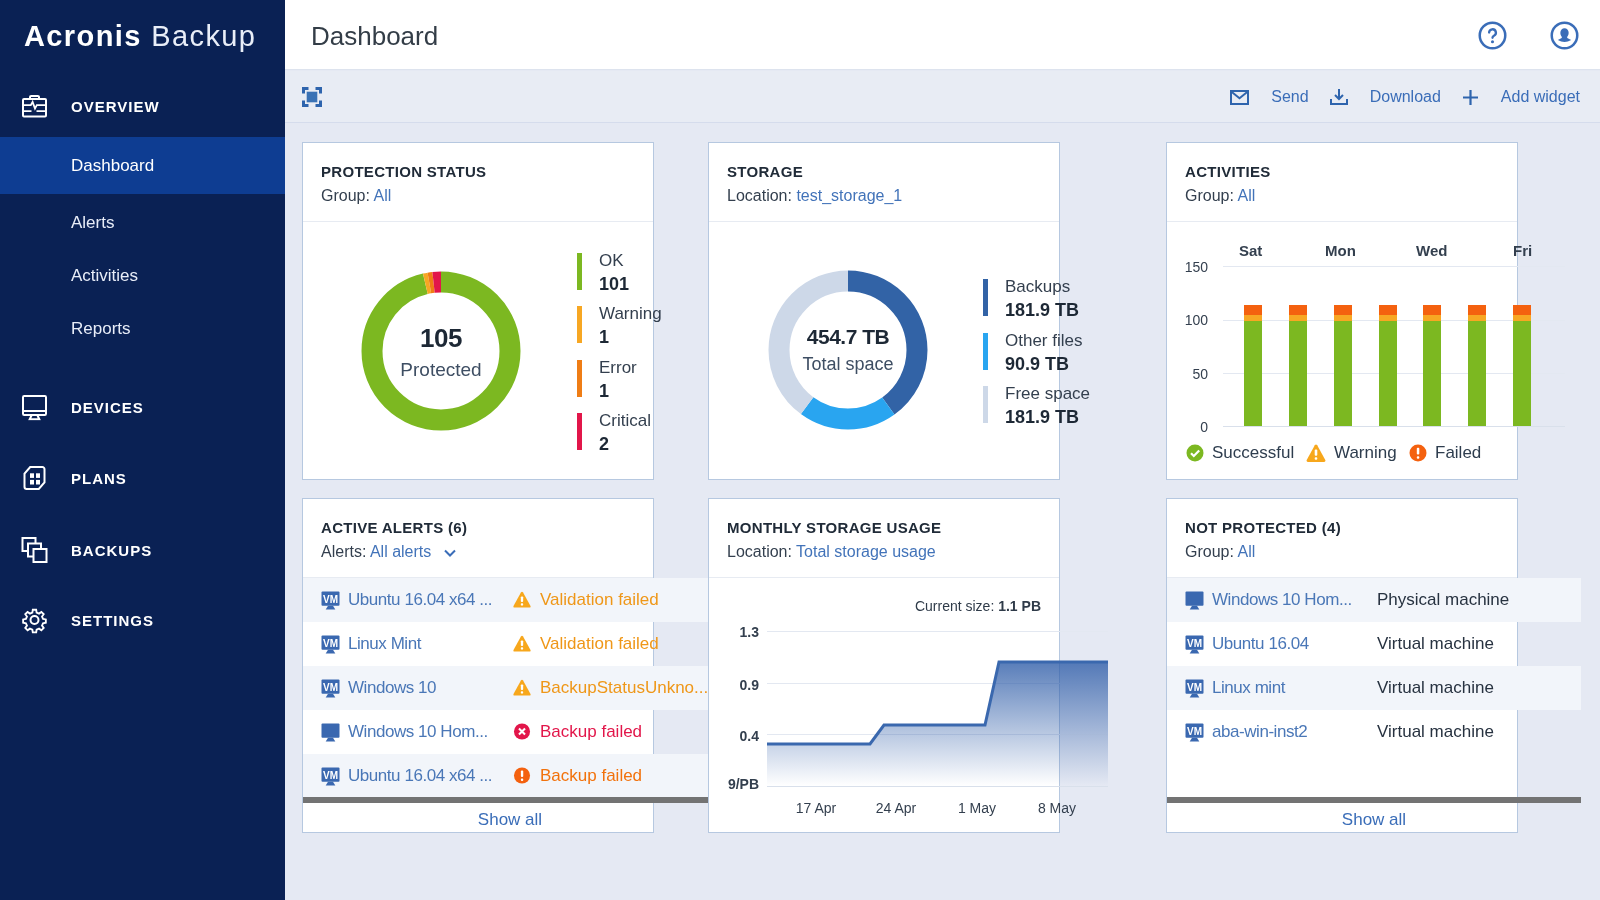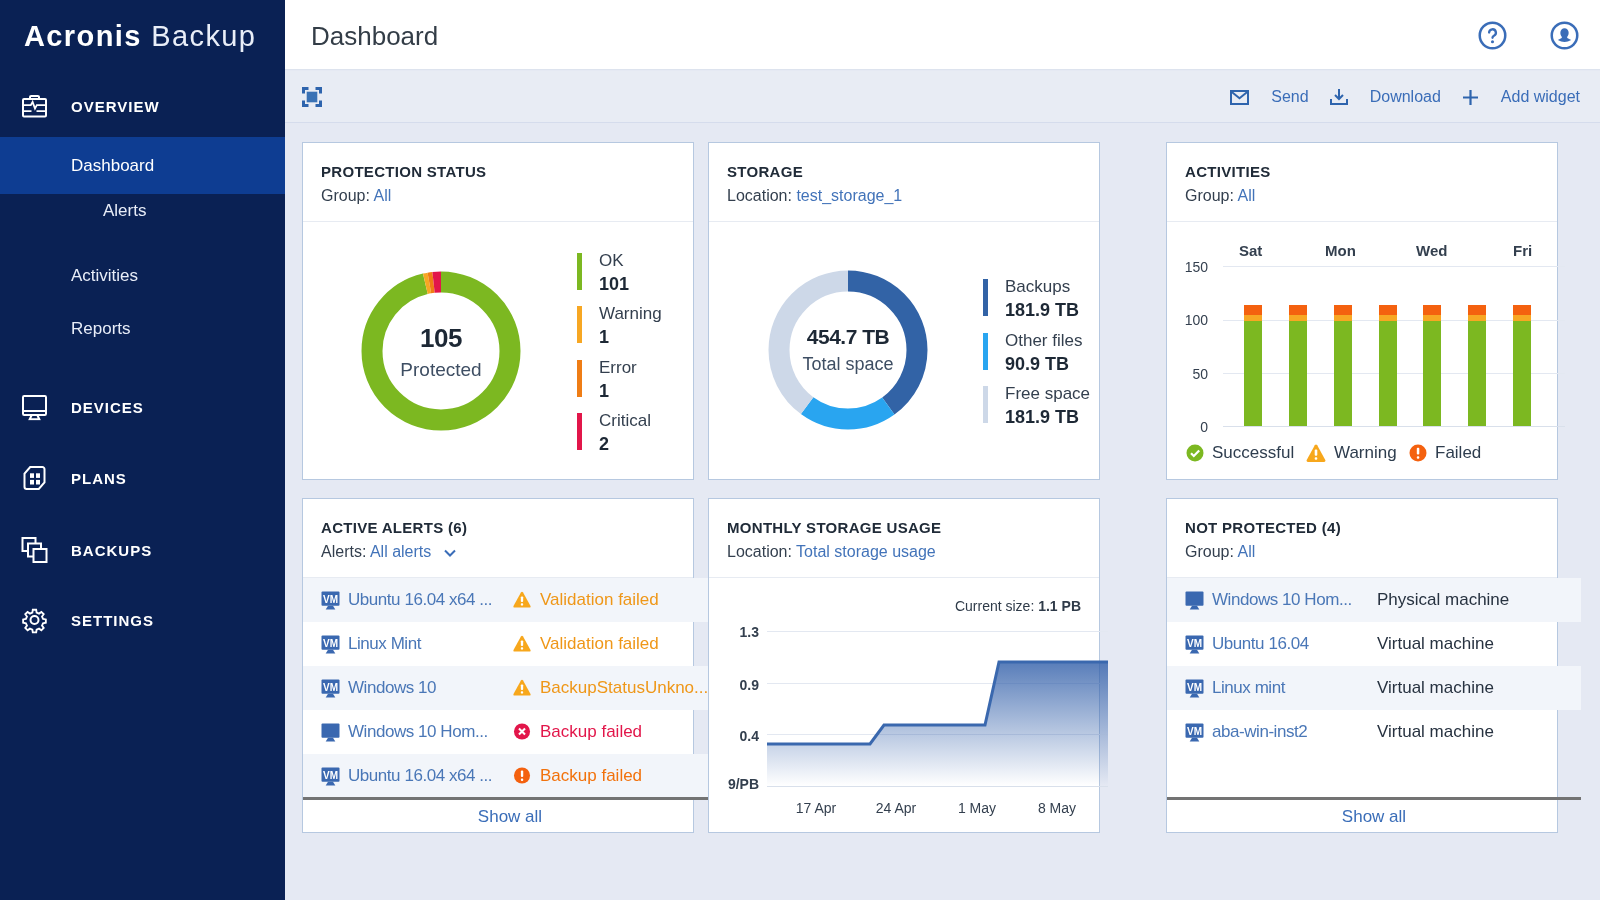--- a/index.html
+++ b/index.html
@@ -22,21 +22,21 @@
 .hdr { position:absolute; left:285px; top:0; width:1315px; height:70px; background:#fff; border-bottom:1px solid #dde3ee; }
 .hdr .title { position:absolute; left:26px; top:21px; font-size:26px; color:#333d47; }
 .hicon { position:absolute; top:21px; width:29px; height:29px; }
 
 
 .toolbar { position:absolute; left:285px; top:71px; width:1315px; height:52px; background:#e8ecf4; border-bottom:1px solid #d5dcec; }
 .tb-right { position:absolute; right:20px; top:0; height:52px; display:flex; align-items:center; gap:21px; color:#3a6db8; font-size:16px; }
 .tb-item { display:flex; align-items:center; gap:22px; }
 
 
-.card { position:absolute; width:392px; background:#fff; border:1px solid #b6c8e0; }
+.card { position:absolute; width:352px; background:#fff; border:1px solid #b6c8e0; }
 .row1 { top:142px; height:338px; }
 .row2 { top:498px; height:335px; }
 .c1 { left:302px; } .c2 { left:708px; } .c3 { left:1166px; }
 .card-head { position:absolute; left:0; top:0; width:100%; height:79px; border-bottom:1px solid #e7ebf2; }
 .card-title { position:absolute; left:18px; top:20px; font-size:15px; font-weight:700; color:#202b38; letter-spacing:0.3px; }
 .card-sub { position:absolute; left:18px; top:44px; font-size:16px; color:#333f4e; }
 .card-sub a { color:#4273b9; text-decoration:none; }
 
 
 .leg-item { position:absolute; left:274px; width:140px; }
@@ -47,21 +47,21 @@
 .donut-center .big { font-size:26px; font-weight:700; color:#1d2835; letter-spacing:-0.5px; }
 .donut-center .sm { font-size:19px; color:#3e4e63; margin-top:5px; }
 
 
 .lrow { position:absolute; left:0; width:414px; height:44px; }
 .lrow.alt { background:#f2f5fa; }
 .lrow .mic { position:absolute; left:18px; top:13px; width:19px; height:19px; }
 .lrow .name { position:absolute; left:45px; top:12px; font-size:17px; color:#4a77b7; white-space:nowrap; letter-spacing:-0.45px; }
 .lrow .st-ic { position:absolute; top:13px; width:18px; height:17px; }
 .lrow .st-tx { position:absolute; top:12px; font-size:17px; white-space:nowrap; }
-.showall { position:absolute; left:0; bottom:0; width:414px; height:35px; border-top:3px solid #737373; text-align:center; }
+.showall { position:absolute; left:0; bottom:0; width:414px; height:35px; border-top:6px solid #737373; text-align:center; }
 .showall a { font-size:17px; color:#3a6db8; text-decoration:none; line-height:34px; }
 
 
 .axlab { position:absolute; font-size:14px; color:#333f4e; }
 .gridline { position:absolute; height:1px; background:#e3e8f1; }
 .abar { position:absolute; width:18px; }
 .abar .g { position:absolute; bottom:0; width:18px; background:#7cb821; }
 .abar .y { position:absolute; width:18px; background:#f7a723; }
 .abar .r { position:absolute; width:18px; background:#f4610f; }
 .aleg { position:absolute; display:flex; align-items:center; gap:8px; font-size:17px; color:#2e3d4e; }
@@ -77,21 +77,21 @@
       <path d="M9 6.5 V4.6 a1.2 1.2 0 0 1 1.2-1.2 h6.6 a1.2 1.2 0 0 1 1.2 1.2 V6.5"></path>
       <rect x="2" y="6.5" width="23" height="17.5" rx="1"></rect>
       <path d="M2 12.7 h7.8 l1.8-3.2 2.4 6.6 1.8-3.4 h9.2" stroke-width="1.8"></path>
       <path d="M2 18.6 h8.5 M15.5 18.6 h9.5" stroke-width="1.8"></path>
     </svg>
     <div class="tx">OVERVIEW</div>
   </div>
   <div class="navsub active" style="top:137px;">
       <div class="tx">Dashboard</div>
     </div>
-  <div class="navsub" style="top:184px;margin-left:32px;">
+  <div class="navsub" style="top:196px;">
       <div class="tx">Alerts</div>
     </div>
   <div class="navsub" style="top:249px;">
       <div class="tx">Activities</div>
     </div>
   <div class="navsub" style="top:302px;">
       <div class="tx">Reports</div>
     </div>
 
   <div class="navsec" style="top:385px;">

